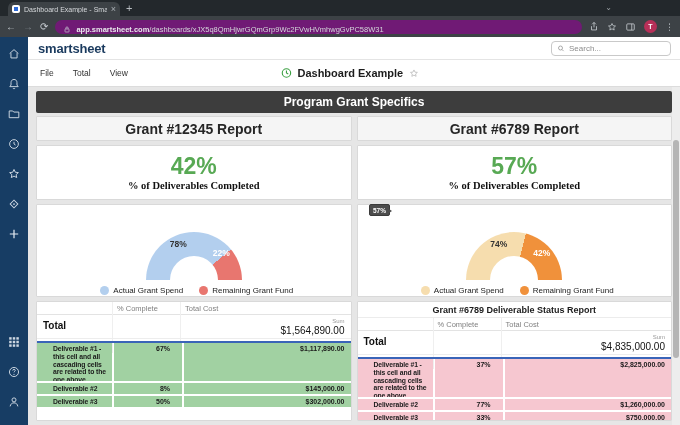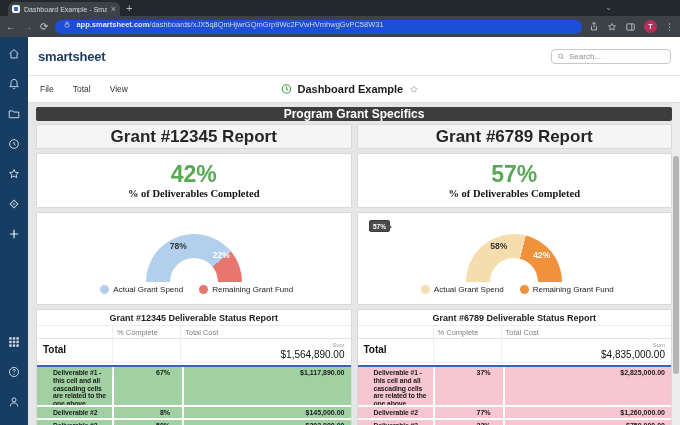--- a/index.html
+++ b/index.html
@@ -14,38 +14,38 @@
   .favicon::after { content:""; position:absolute; left:2px; top:2px; width:4px; height:4px; background:#2f6bd8; }
   .tab-title { color:#d6d9dc; font-size:7px; white-space:nowrap; overflow:hidden; flex:1; }
   .tab-close { color:#aab0b5; font-size:9px; line-height:1; flex:none; }
   .newtab { position:absolute; left:126px; top:3px; color:#b9bec2; font-size:11px; line-height:11px; }
   .tab-chevron { position:absolute; right:68px; top:3px; color:#9aa0a5; font-size:8px; }
 
   .toolbar { position:absolute; left:0; top:16px; width:680px; height:21px; background:#3d4246;
              display:flex; align-items:center; padding:0 6px; gap:7px; }
   .nav-ic { color:#c7cdd2; font-size:10px; line-height:1; }
   .nav-ic.dim { color:#7b8288; }
-  .omnibox { flex:1; height:14px; background:#1d4ed8; border-radius:7px; display:flex; align-items:flex-start;
+  .omnibox { flex:1; height:14px; background:#701a75; border-radius:7px; display:flex; align-items:flex-end;
              padding:0 8px; gap:5px; overflow:hidden; }
   .url { color:#d4d7da; font-size:7.5px; white-space:nowrap; }
   .url b { color:#e8eaec; font-weight:bold; }
   .tb-right { display:flex; align-items:center; gap:8px; flex:none; }
   .avatar { width:13px; height:13px; border-radius:50%; background:#b72f58; color:#fff; font-size:7px;
             font-weight:bold; display:flex; align-items:center; justify-content:center; }
   .dots { color:#c7cdd2; font-size:9px; }
 
   
   .app { position:absolute; left:0; top:37px; width:680px; height:388px; display:flex; }
   .sidenav { width:28px; background:#173d64; display:flex; flex-direction:column; align-items:center;
              padding-top:10px; flex:none; }
   .sn-ic { width:14px; height:14px; margin-bottom:16px; }
   .sn-spacer { flex:1; }
   .main { flex:1; display:flex; flex-direction:column; min-width:0; }
 
-  .appheader { height:39px; background:#fff; border-bottom:1px solid #e4e4e4; display:flex;
+  .appheader { height:23px; background:#fff; border-bottom:1px solid #e4e4e4; display:flex;
                align-items:center; padding:0 9px 0 10px; }
   .logo { font-size:13px; font-weight:bold; color:#1a3a5e; letter-spacing:-0.2px; }
   .header-spacer { flex:1; }
   .searchbox { width:120px; height:15px; border:1px solid #c9c9c9; border-radius:4px; background:#fff;
                display:flex; align-items:center; padding:0 5px; gap:4px; }
   .searchbox input { border:none; outline:none; width:100%; font-size:8px; color:#444;
                      font-family:"Liberation Sans", sans-serif; background:transparent; }
   .searchbox input::placeholder { color:#8d8d8d; }
 
   .menubar { height:27px; background:#fff; border-bottom:1px solid #dcdcdc; position:relative;
@@ -54,36 +54,36 @@
   .doc-title-wrap { position:absolute; left:50%; transform:translateX(-53%); display:flex;
                     align-items:center; gap:5px; }
   .doc-title { font-size:11px; font-weight:bold; color:#1c1c1c; }
   .mb-right { margin-left:auto; display:flex; align-items:center; gap:14px; }
   .share-btn { background:#2e7a6e; color:#fff; border:none; border-radius:3px; height:16px;
                padding:0 8px; font-size:8.5px; font-weight:bold; display:flex; align-items:center; gap:4px;
                font-family:"Liberation Sans", sans-serif; }
 
   
   .content { flex:1; background:#e6e6e6; padding:4px 8px 0 8px; position:relative; overflow:hidden; }
-  .banner { height:14px; background:#3d3d3d; border-radius:2px; display:flex; align-items:center;
+  .banner { height:22px; background:#3d3d3d; border-radius:2px; display:flex; align-items:center;
             justify-content:center; margin-bottom:3px; }
   .banner-text { color:#fff; font-size:12px; font-weight:bold; }
   .cols { display:grid; grid-template-columns:1fr 1fr; column-gap:5px; }
   .col { display:flex; flex-direction:column; gap:4px; min-width:0; }
 
   .panel { background:#fff; border:1px solid #d9d9d9; border-radius:1px; }
   .rpt-title { height:25px; background:#f5f5f5; display:flex; align-items:center; justify-content:center; }
-  .rpt-title span { font-size:17px; font-weight:bold; color:#262626; }
+  .rpt-title span { font-size:14px; font-weight:bold; color:#262626; }
 
   .metric { height:55px; display:flex; flex-direction:column; align-items:center; justify-content:center; gap:2px; }
   .metric-value { font-size:23px; font-weight:bold; color:#58a954; line-height:1; }
   .metric-label { font-size:10.5px; font-weight:bold; color:#111;font-family:Liberation Serif, serif; }
 
   .donut-panel { height:93px; padding-top:21px; }
-  .donut-wrap { position:relative; width:96px; height:48px; margin:0 auto; overflow:hidden; }
+  .donut-wrap { position:relative; width:96px; height:48px; margin:6px auto; overflow:hidden; }
   .donut-circle { position:absolute; left:0; top:0; width:96px; height:96px; border-radius:50%; }
   .col-left .donut-circle { background:conic-gradient(from 270deg, #b3cfee 0deg 140.4deg, #e8766f 140.4deg 180deg, #fff 180deg 360deg); }
   .col-right .donut-circle { background:conic-gradient(from 270deg, #f6ddae 0deg 104.4deg, #f0913b 104.4deg 180deg, #fff 180deg 360deg); }
   .donut-hole { position:absolute; left:24px; top:24px; width:48px; height:48px; border-radius:50%; background:#fff; }
   .seg-label { position:absolute; font-size:8.5px; font-weight:bold; }
   .seg-a { left:24px; top:7px; color:#333; }
   .seg-b { left:67px; top:16px; color:#fff; }
   .legend { display:flex; align-items:center; justify-content:center; gap:10px; margin-top:3px; }
   .legend-item { display:flex; align-items:flex-start; gap:4px;padding-left:6px; }
   .legend-dot { width:9px; height:9px; border-radius:50%; }
@@ -276,23 +276,20 @@
                 <span class="legend-dot" style="background:#b3cfee"></span>
                 <span class="legend-label">Actual Grant Spend</span>
               </div>
               <div class="legend-item">
                 <span class="legend-dot" style="background:#e8766f"></span>
                 <span class="legend-label">Remaining Grant Fund</span>
               </div>
             </div>
           </div>
           <div class="panel table-panel">
-            <div class="tbl-title">
-              <span>Grant #12345 Deliverable Status Report</span>
-            </div>
             <div class="tbl-head">
               <div>Primary</div>
               <div>% Complete</div>
               <div>Total Cost</div>
             </div>
             <div class="total-row">
               <span class="total-label">Total</span>
               <span class="sum-label">Sum</span>
               <span class="total-value">$1,564,890.00</span>
             </div>
@@ -321,21 +318,21 @@
             <span>Grant #6789 Report</span>
           </div>
           <div class="panel metric">
             <span class="metric-value">57%</span>
             <span class="metric-label">% of Deliverables Completed</span>
           </div>
           <div class="panel donut-panel">
             <div class="donut-wrap">
               <div class="donut-circle"></div>
               <div class="donut-hole"></div>
-              <span class="seg-label seg-a">58%</span>
+              <span class="seg-label seg-a">74%</span>
               <span class="seg-label seg-b">42%</span>
             </div>
             <div class="legend">
               <div class="legend-item">
                 <span class="legend-dot" style="background:#f6ddae"></span>
                 <span class="legend-label">Actual Grant Spend</span>
               </div>
               <div class="legend-item">
                 <span class="legend-dot" style="background:#f0913b"></span>
                 <span class="legend-label">Remaining Grant Fund</span>

